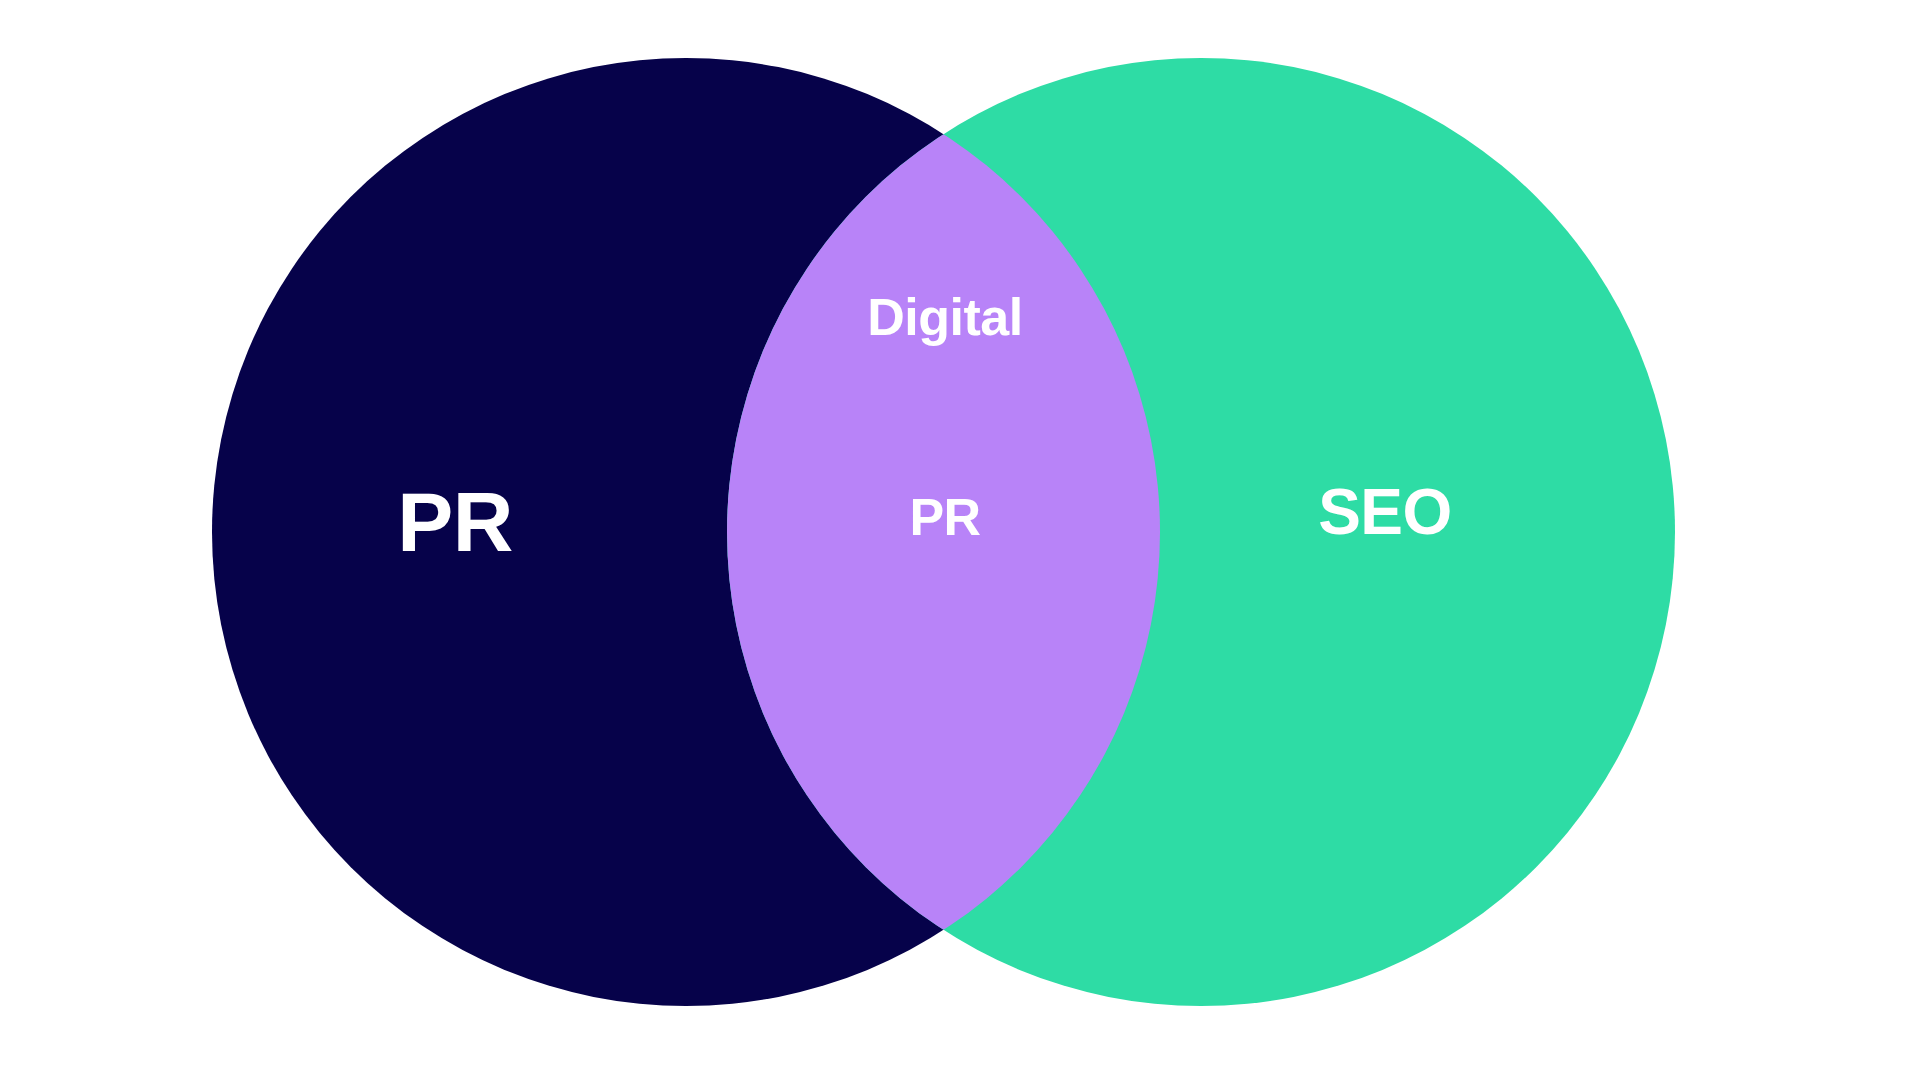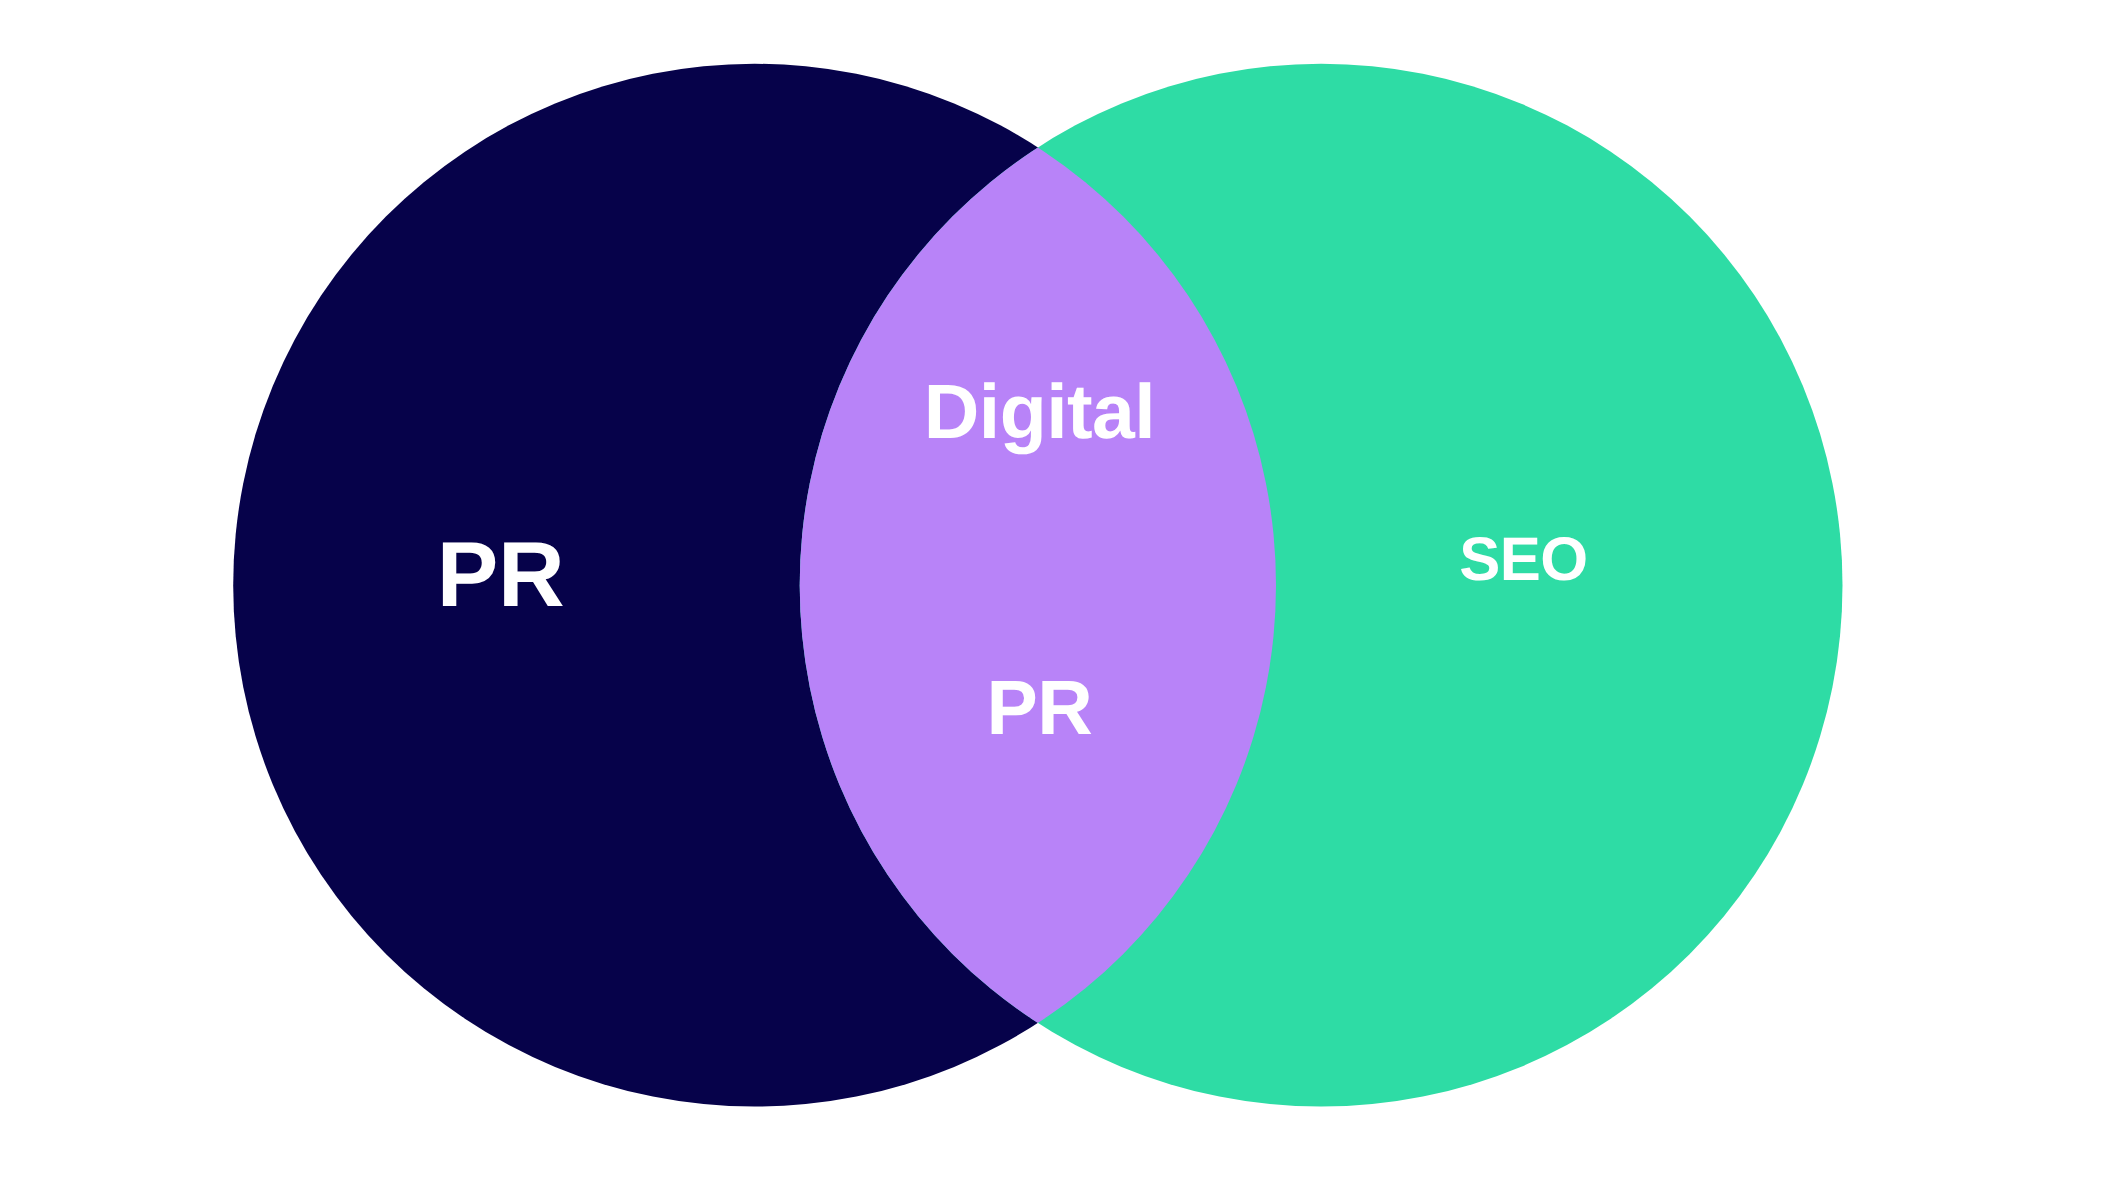--- a/index.html
+++ b/index.html
@@ -77,20 +77,20 @@
 
     <circle id="circle-right" cx="1201" cy="532" r="474" fill="#2EDCA5"></circle>
 
     <g clip-path="url(#clip-left-circle)">
       <circle id="circle-overlap" cx="1201" cy="532" r="474" fill="#B883F8"></circle>
     </g>
   </svg>
 
   <div class="venn-label" id="label-left" style="font-size: 84px; color: rgb(255, 255, 255); left: 280px; top: 480px;">PR</div>
 
-  <div class="venn-label" id="label-center" style="font-size: 70px; color: rgb(255, 255, 255); left: 760px; top: 151px;">
+  <div class="venn-label" id="label-center" style="font-size: 52px; color: rgb(255, 255, 255); left: 760px; top: 151px;">
     <div>Digital</div>
     <div>PR</div>
   </div>
 
-  <div class="venn-label" id="label-right" style="font-size: 56px; color: rgb(255, 255, 255); left: 1210px; top: 480px;">SEO</div>
+  <div class="venn-label" id="label-right" style="font-size: 64px; color: rgb(255, 255, 255); left: 1210px; top: 480px;">SEO</div>
 
 </div>
 
 </body></html>

